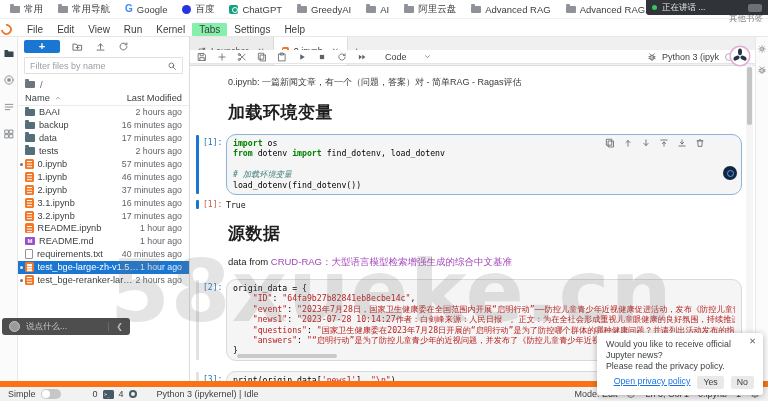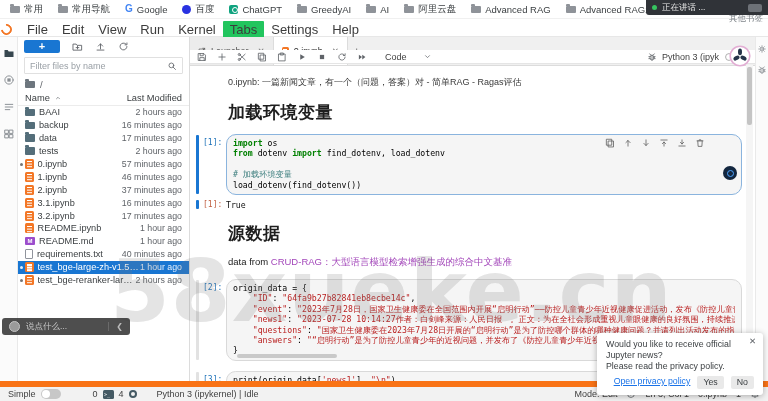--- a/index.html
+++ b/index.html
@@ -17,23 +17,23 @@
   .bk-chatgpt{width:9px;height:9px;border-radius:2px;background:#10a37f;position:relative;flex-shrink:0}
   .bk-chatgpt::before{content:"";position:absolute;left:2.5px;top:2.5px;width:4px;height:4px;border:1px solid #fff;border-radius:50%}
   .otherbk{position:absolute;top:13px;right:5px;font-size:8.5px;color:#80868b;z-index:5;display:flex;gap:3px;align-items:center}
 
   
   .speak{position:absolute;top:0;right:0;width:122px;height:15px;background:#303338;display:flex;align-items:center;gap:5px;padding:0 6px;z-index:30;color:#e6e6e6;font-size:8.5px;border-radius:0 0 0 3px}
   .dotgreen{width:5px;height:5px;border-radius:50%;background:#36c45f;flex-shrink:0}
   .speak-mic{width:14px;height:8px;background:#6d7177;border-radius:2px;margin-left:auto}
 
   
-  .menubar{position:absolute;top:22px;left:0;right:0;height:15px;background:#fff;border-bottom:1px solid #e7e7e7;display:flex;align-items:center;padding-left:20px;font-size:13px;color:#3c3c3c;z-index:2}
+  .menubar{position:absolute;top:22px;left:0;right:0;height:15px;background:#fff;border-bottom:1px solid #e7e7e7;display:flex;align-items:flex-end;padding-left:20px;font-size:10px;color:#3c3c3c;z-index:2}
   .menu-item{padding:1px 7px;border-radius:1px}
-  .menu-item.active{background:#22c55e}
+  .menu-item.active{background:#86efac}
   .jlogo{position:absolute;left:1px;top:24px;width:11px;height:11px;border:2.5px solid #f37726;border-radius:50%;border-left-color:transparent;transform:rotate(40deg);z-index:3}
 
   
   .activity{position:absolute;top:37px;left:0;width:18px;bottom:16px;background:#fbfbfb;border-right:1px solid #e9e9e9;display:flex;flex-direction:column;align-items:center;padding-top:10px;gap:15px;z-index:2}
   .act-ico{color:#8a8f94;line-height:0}
   .act-ico.active{color:#37474f}
 
   
   .filepanel{position:absolute;top:37px;left:18px;width:172px;bottom:16px;background:#fff;border-right:1px solid #dcdcdc;overflow:hidden;z-index:2}
   .fb-toolbar{display:flex;align-items:center;padding:3px 6px 2px 6px;gap:12px}
@@ -91,21 +91,21 @@
 
   .cellrow{display:flex;margin-top:10px;position:relative}
   .collapser{position:absolute;left:6px;top:1px;bottom:1px;width:3px;background:#e2e2e2;border-radius:1px}
   .cellrow.active .collapser,.outrow.active .collapser{background:#1976d2}
   .prompt{width:36px;padding:4px 0 0 13px;font-family:"DejaVu Sans Mono","Liberation Mono",monospace;font-size:8px;color:#1a70b8;flex-shrink:0}
   .codebox{flex:1;margin-right:13px;background:#f5f5f5;border:1px solid #d9d9d9;padding:3px 6px 4px 6px;position:relative;overflow:hidden;border-radius:10px}
   .cellrow.active .codebox{border-color:#8ab4de}
   .cl{font-family:"DejaVu Sans Mono","Liberation Mono",monospace;font-size:8.2px;line-height:10.4px;white-space:pre;color:#000;min-height:10.4px;overflow:hidden}
   .tok-kw{color:#008000;font-weight:bold}
   .tok-str{color:#ba2121}
-  .tok-c{color:#408080;}
+  .tok-c{color:#408080;font-style:italic}
   .celltools{position:absolute;top:3px;right:36px;display:flex;gap:8px;color:#616161}
   .celltools span{line-height:0}
   .aibtn{position:absolute;right:4px;top:31px;width:14px;height:14px;border-radius:50%;background:#12263f;display:flex;align-items:center;justify-content:center}
   .aibtn::before{content:"";width:5px;height:5px;border-radius:50%;border:1.5px solid #4da3ff}
   .hscroll{position:absolute;left:10px;bottom:2px;height:4px;width:100px;background:#c9c9c9;border-radius:2px}
   .outrow{display:flex;margin-top:4px;position:relative}
   .outrow .prompt{color:#bf5b3d;padding-top:1px}
   .outtext{font-family:"DejaVu Sans Mono","Liberation Mono",monospace;font-size:8.2px;color:#111;padding-top:1px}
 
   

